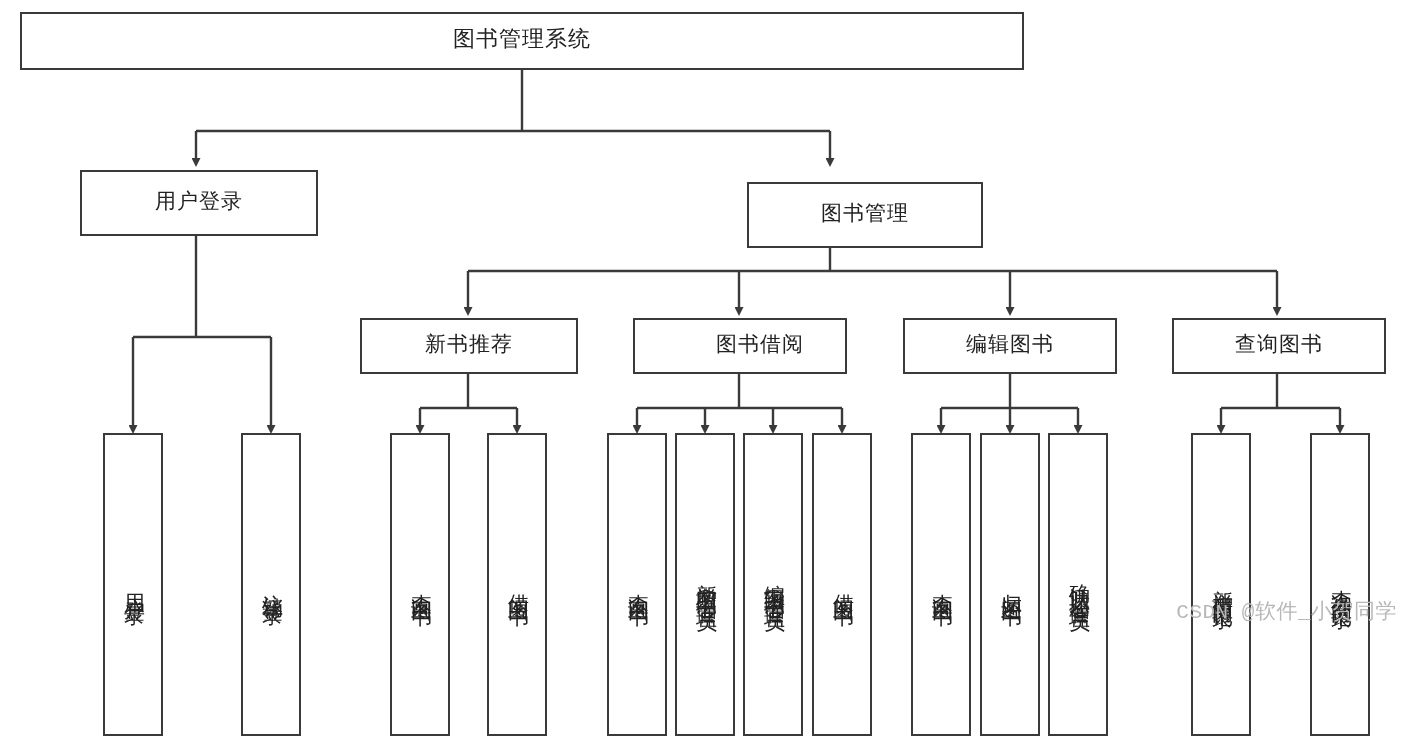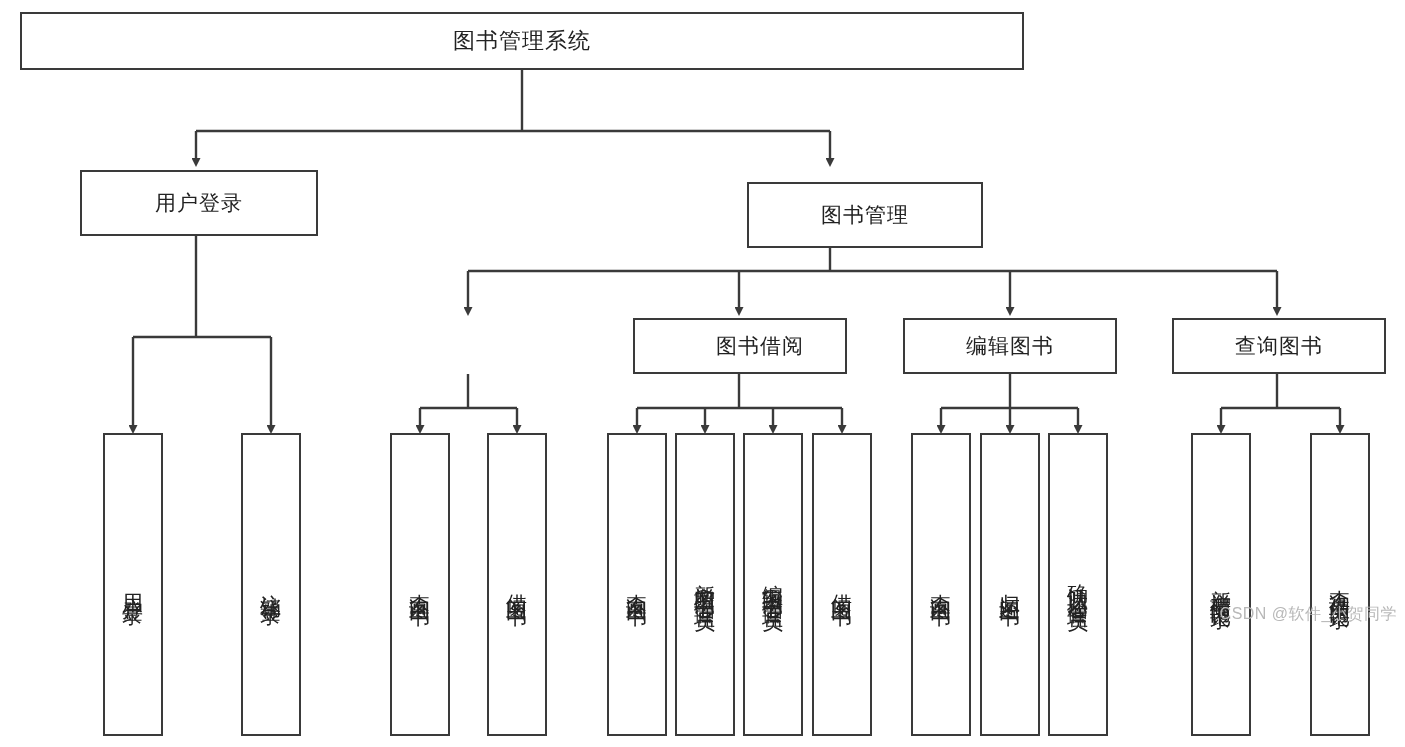--- a/index.html
+++ b/index.html
@@ -1,21 +1,21 @@
 <!DOCTYPE html>
 <html><head>
 <meta charset="utf-8">
 <style>
   html,body{margin:0;padding:0;background:#ffffff;}
   body{
     width:1405px;height:747px;
     font-family:"Liberation Sans","DejaVu Sans",sans-serif;
     overflow:hidden;
   }
-  #canvas{position:relative;width:1405px;height:629px;background:#ffffff;}
+  #canvas{position:relative;width:1405px;height:629px;background:#ffffff;font-family:Liberation Mono, monospace;}
   svg.connectors{position:absolute;left:0;top:0;width:1405px;height:747px;pointer-events:none;}
 
   .node{
     position:absolute;
     box-sizing:border-box;
     background:#ffffff;
     border:2px solid #3a3a3a;
     display:flex;
     align-items:center;
     justify-content:center;
@@ -40,21 +40,21 @@
     font-size:21px;
     letter-spacing:4px;
     line-height:1;
     max-height:100%;
   }
 
   .watermark{
     position:absolute;
     right:8px;
     bottom:4px;
-    font-size:16px;
+    font-size:21px;
     color:#b8b8b8;
     white-space:nowrap;
     letter-spacing:0.5px;
   }
 </style>
 </head>
 <body>
 
 <div id="canvas">
 
@@ -113,20 +113,23 @@
   </div>
 
   <div class="node horiz" style="left:80px;top:170px;width:238px;height:66px;">
     <span class="label">用户登录</span>
   </div>
 
   <div class="node horiz" style="left:747px;top:170px;width:236px;height:66px;margin-top:12px;">
     <span class="label">图书管理</span>
   </div>
 
+  <div class="node horiz" style="left:360px;top:318px;width:218px;height:56px;">
+    <span class="label">新书推荐</span>
+  </div>
 
   <div class="node horiz" style="left:633px;top:318px;width:214px;height:56px;padding-left:40px;">
     <span class="label">图书借阅</span>
   </div>
 
   <div class="node horiz" style="left:903px;top:318px;width:214px;height:56px;">
     <span class="label">编辑图书</span>
   </div>
 
   <div class="node horiz" style="left:1172px;top:318px;width:214px;height:56px;">

